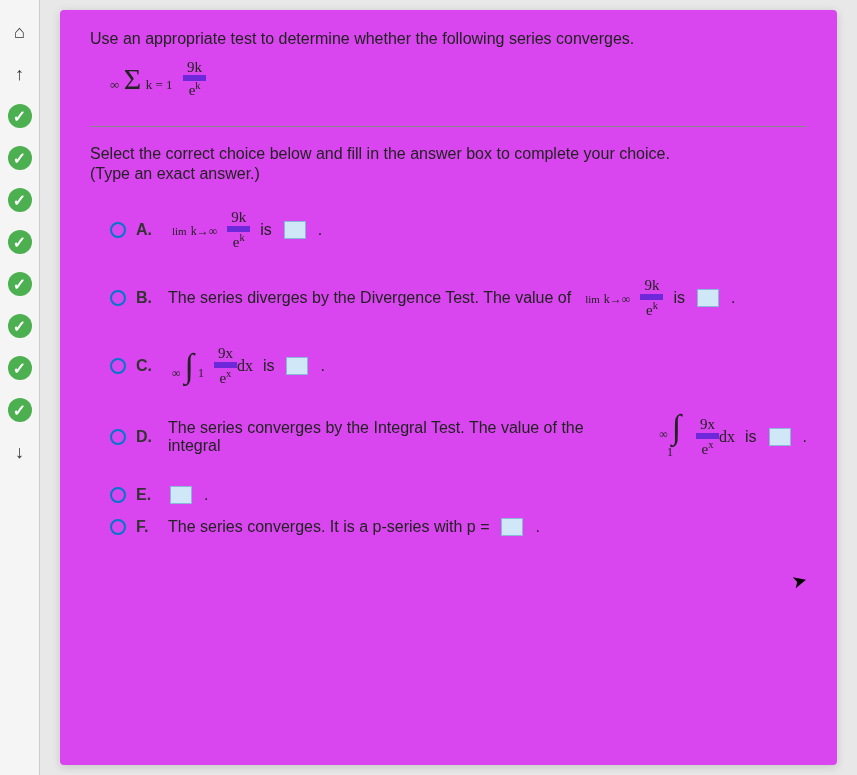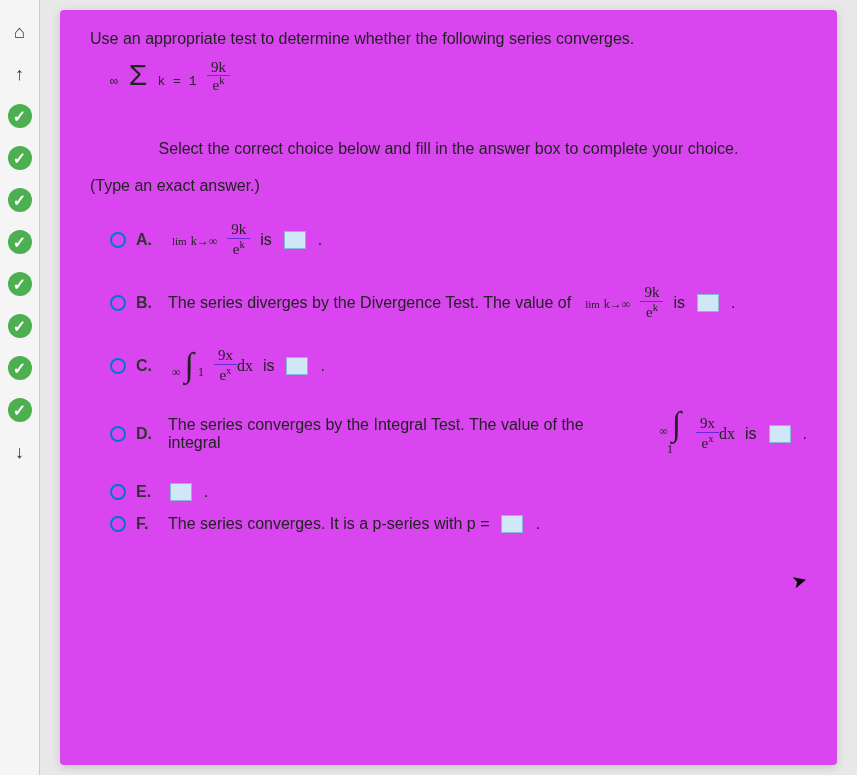--- a/index.html
+++ b/index.html
@@ -54,34 +54,34 @@
       color: #222;
       position: relative;
     }
     .prompt { margin-bottom: 12px; }
     .series-expr {
       padding-left: 20px;
       font-family: "Times New Roman", serif;
       font-size: 18px;
       line-height: 1;
     }
-    .sigma-block { display: inline-block; text-align: left; vertical-align: middle; font-family: Liberation Mono, monospace; }
+    .sigma-block { display: inline-block; text-align: left; vertical-align: middle; }
     .sigma-top { font-size: 13px; }
     .sigma-sym { font-size: 30px; line-height: 26px; }
     .sigma-bot { font-size: 13px; }
     .frac { display: inline-block; text-align: center; vertical-align: middle; margin-left: 6px; }
-    .frac .num { display:block; border-bottom: 1px solid #6d28d9; padding: 0 4px; font-size:15px; }
+    .frac .num { display:block; border-bottom: 6px solid #6d28d9; padding: 0 4px; font-size:15px; }
     .frac .den { display:block; padding: 0 4px; font-size:15px; }
     sup { font-size: 0.7em; }
     hr.divider {
       border: none;
       border-top: 1px solid #888;
       margin: 28px 0 18px 0;
     }
-    .instruct { margin-bottom: 19px; text-align: center; }
+    .instruct { margin-bottom: 2px; }
     .hint { margin-bottom: 26px; }
     .options { padding-left: 20px; }
     .option-row {
       display: flex;
       align-items: center;
       margin-bottom: 26px;
       gap: 10px;
       flex-wrap: nowrap;
     }
     .option-row.tight { margin-bottom: 14px; }

